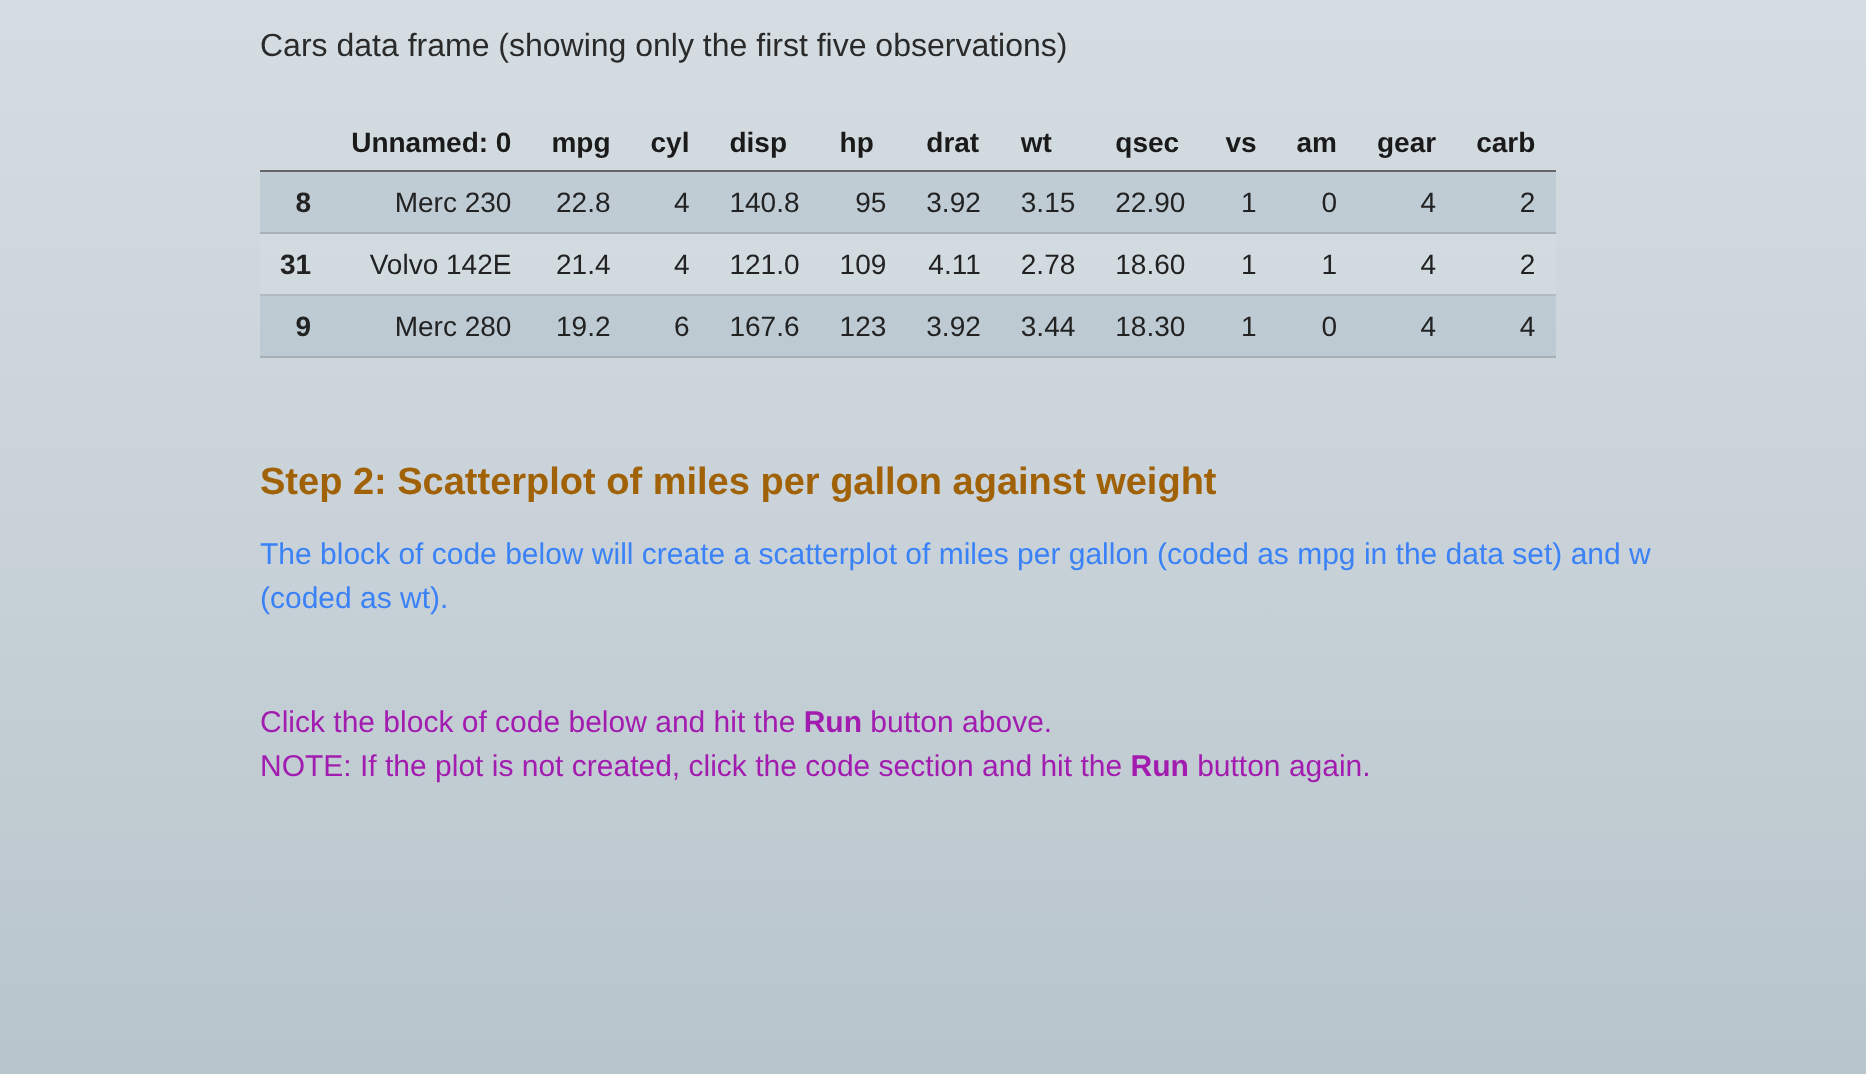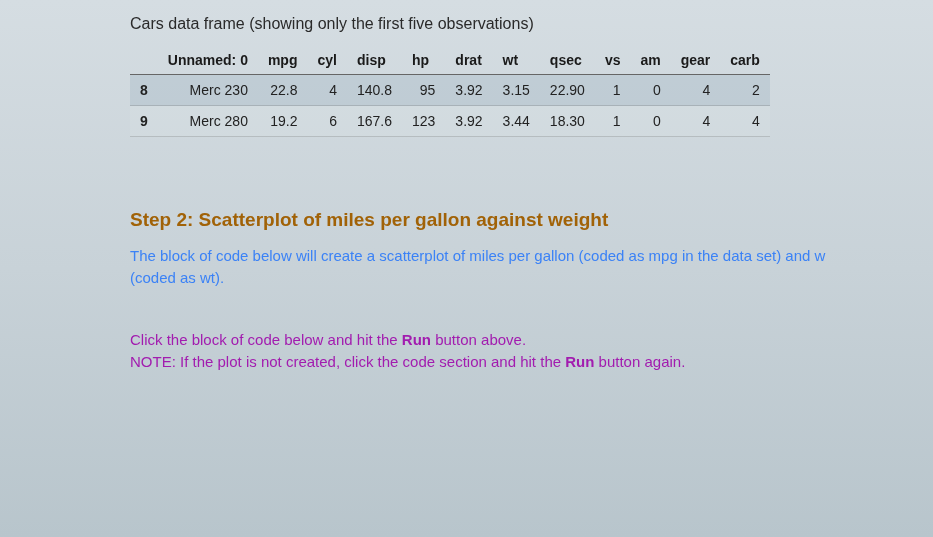--- a/index.html
+++ b/index.html
@@ -12,27 +12,27 @@
       background: linear-gradient(180deg, #d5dde2 0%, #c8d2d8 50%, #b8c5cc 100%);
       width: 933px;
       height: 537px;
       padding: 15px 40px 15px 130px;
       color: #1a1a1a;
       overflow: hidden;
     }
     .table-caption {
       font-size: 16px;
       color: #2a2a2a;
-      margin-bottom: 13px;
+      margin-bottom: 24px;
       font-weight: normal;
     }
     table {
       border-collapse: collapse;
       font-size: 14px;
-      margin-bottom: 72px;
+      margin-bottom: 52px;
     }
     th {
       text-align: left;
       padding: 6px 10px;
       font-weight: bold;
       border-bottom: 1px solid #666;
       color: #1a1a1a;
     }
     th:first-child {
       text-align: right;
@@ -110,20 +110,35 @@
         <td>95</td>
         <td>3.92</td>
         <td>3.15</td>
         <td>22.90</td>
         <td>1</td>
         <td>0</td>
         <td>4</td>
         <td>2</td>
       </tr>
       <tr>
+        <td>31</td>
+        <td>Volvo 142E</td>
+        <td>21.4</td>
+        <td>4</td>
+        <td>121.0</td>
+        <td>109</td>
+        <td>4.11</td>
+        <td>2.78</td>
+        <td>18.60</td>
+        <td>1</td>
+        <td>1</td>
+        <td>4</td>
+        <td>2</td>
+      </tr>
+      <tr>
         <td>9</td>
         <td>Merc 280</td>
         <td>19.2</td>
         <td>6</td>
         <td>167.6</td>
         <td>123</td>
         <td>3.92</td>
         <td>3.44</td>
         <td>18.30</td>
         <td>1</td>

